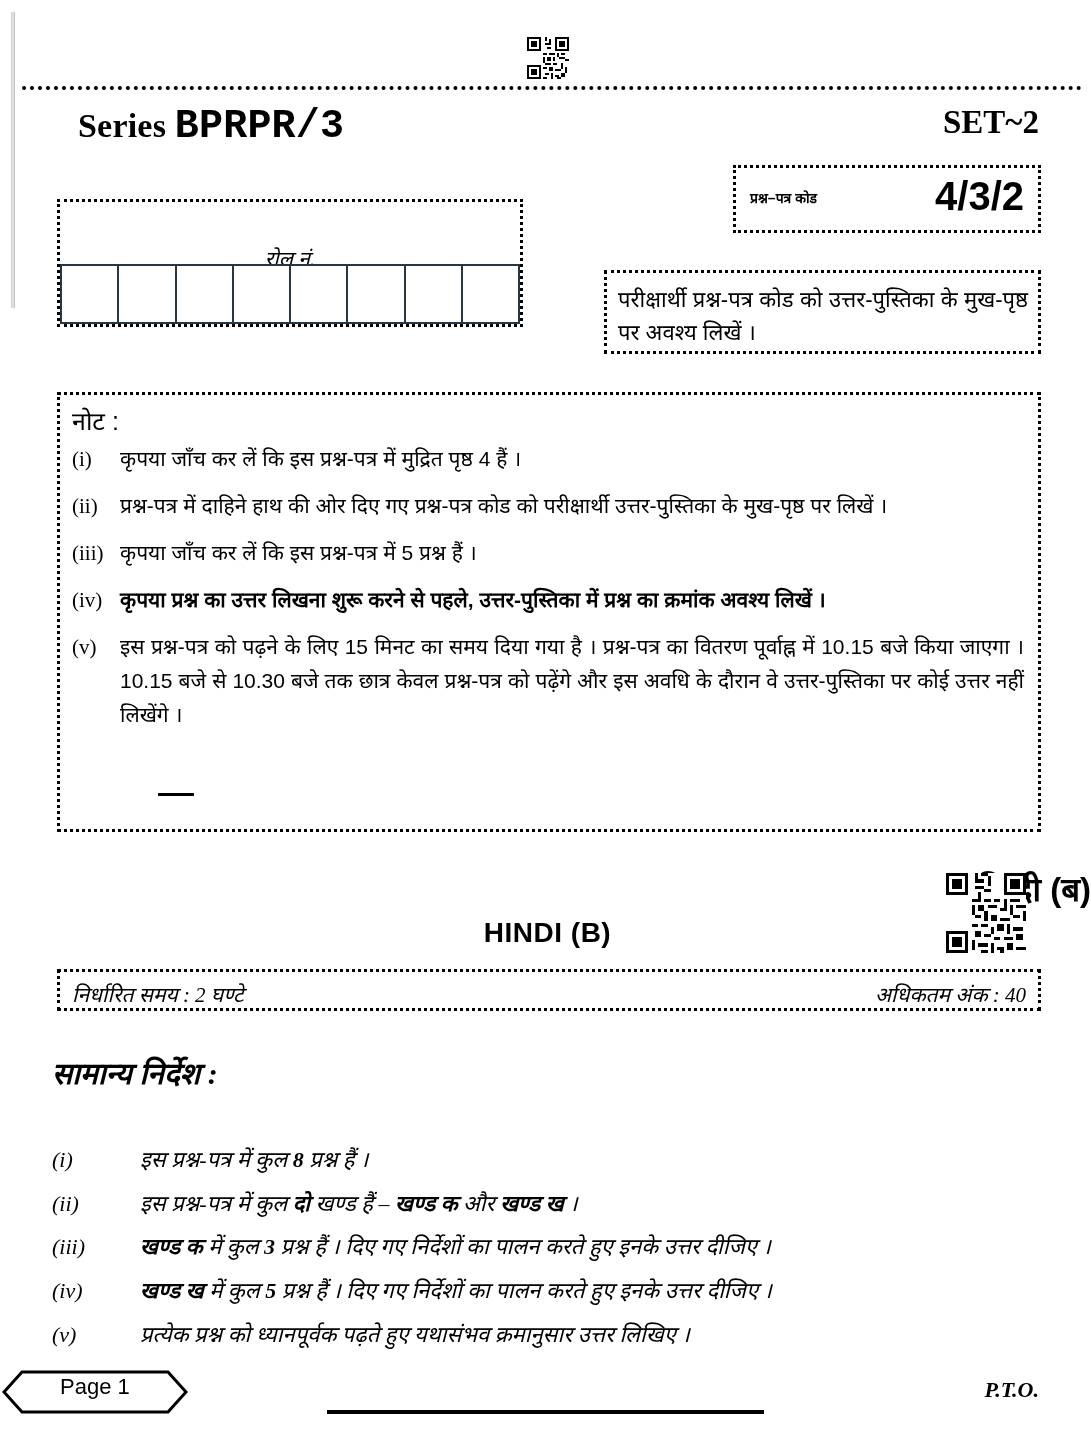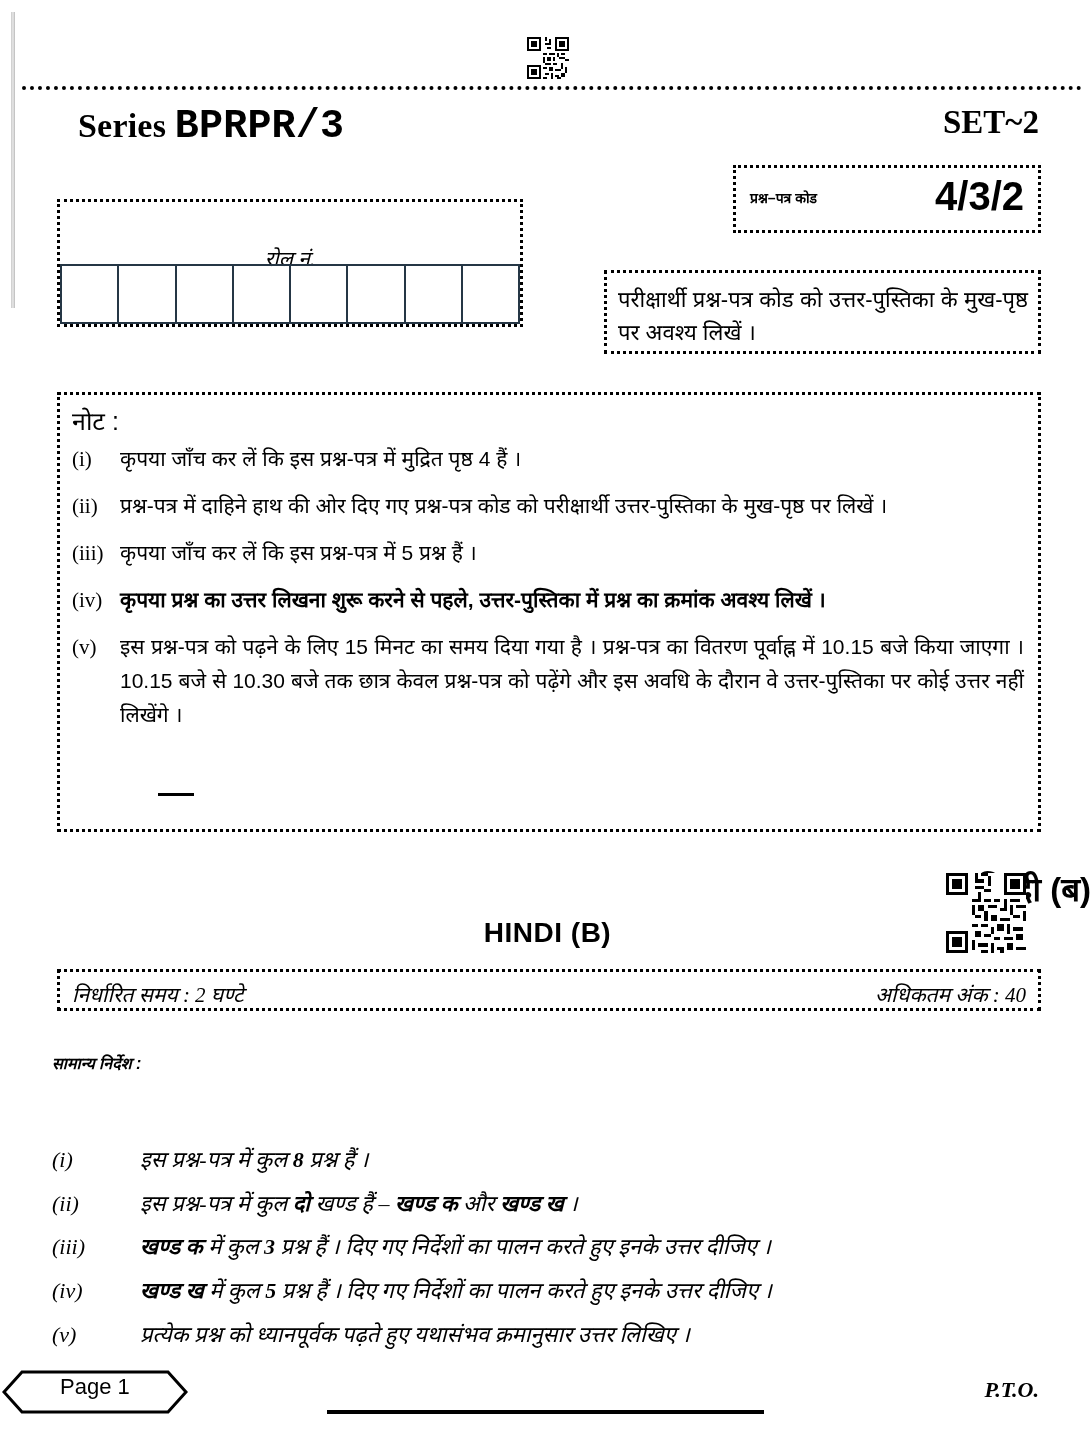--- a/index.html
+++ b/index.html
@@ -73,22 +73,22 @@
   .qr-main{position:absolute;left:938px;top:873px;width:96px;height:80px;}
 
   
   .tm-box{left:57px;top:969px;width:984px;height:42px;}
   .tm-box .l{position:absolute;left:12px;top:8px;font-size:21px;font-style:italic;
     font-family:"Liberation Serif",serif;}
   .tm-box .r{position:absolute;right:12px;top:8px;font-size:21px;font-style:italic;
     font-family:"Liberation Serif",serif;}
 
   
-  .gi-title{position:absolute;left:52px;top:1052px;font-size:16px;font-weight:bold;
-    font-style:italic;font-family:Liberation Sans, sans-serif;}
+  .gi-title{position:absolute;left:52px;top:1052px;font-size:30px;font-weight:bold;
+    font-style:italic;font-family:Liberation Serif, serif;}
   .gi-intro{position:absolute;left:52px;top:1104px;font-size:22px;font-style:italic;
     font-family:"Liberation Serif",serif;}
   .gi-list{position:absolute;left:52px;right:50px;top:1145px;}
   .girow{display:flex;margin-bottom:14px;font-size:22px;font-style:italic;
     font-family:"Liberation Serif",serif;line-height:1.35;}
   .girow .gnum{width:88px;flex:0 0 88px;}
   .girow .gtxt{flex:1;}
   .girow .gtxt b{font-weight:bold;}
 
   

